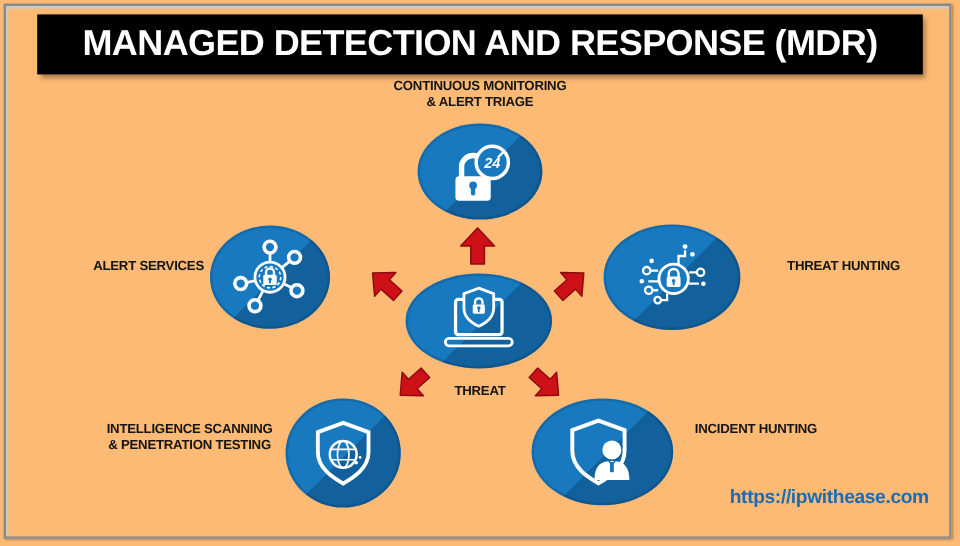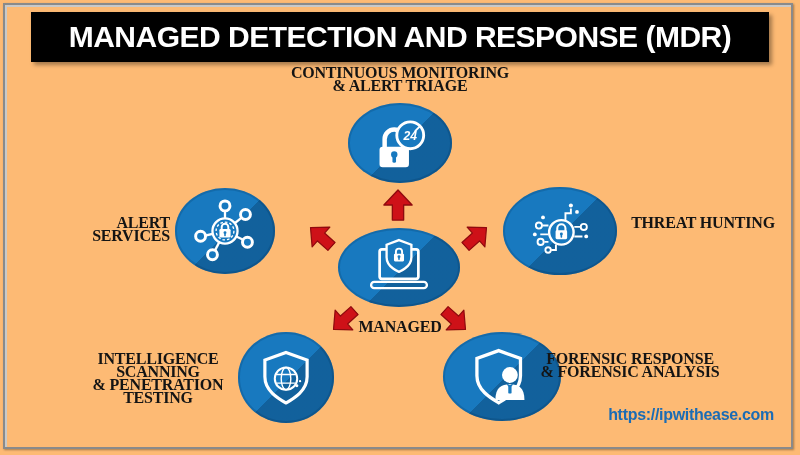--- a/index.html
+++ b/index.html
@@ -14,22 +14,22 @@
   }
   .header-bar{
     position:absolute;left:31px;top:12px;width:738px;height:50px;
     background:#000;display:flex;align-items:center;justify-content:center;
     box-shadow:3px 3px 4px rgba(0,0,0,.35);
   }
   .header-bar .title{
     color:#fff;font-size:30px;font-weight:bold;letter-spacing:-0.5px;white-space:nowrap;
   }
   .label{
-    position:absolute;color:#141414;font-weight:bold;font-size:16px;line-height:13px;
-    letter-spacing:-0.2px;text-align:center;font-family:Liberation Serif, serif;
+    position:absolute;color:#141414;font-weight:bold;font-size:11px;line-height:13px;
+    letter-spacing:-0.2px;text-align:center;
   }
   .node{
     position:absolute;border-radius:50%;background:#1879bf;overflow:hidden;
     display:flex;align-items:center;justify-content:center;
     box-shadow:inset 0 0 0 2px rgba(12,85,140,.40);
     font-style:italic;
   }
   .node::before{
     content:'';position:absolute;inset:0;
     background:linear-gradient(135deg,rgba(0,0,0,0) 52%,rgba(0,28,56,.26) 52%);
@@ -138,21 +138,21 @@
       <rect x="14" y="58" width="72" height="8" rx="4" fill="none" stroke="#fff" stroke-width="3"></rect>
       <path d="M50,4 L66,10 V26 C66,39 50,45 50,45 C50,45 34,39 34,26 V10 Z" fill="#1879bf" stroke="#fff" stroke-width="3"></path>
       <path d="M46,22 v-3 a4,4 0 0 1 8,0 v3" stroke="#fff" stroke-width="2.5" fill="none"></path>
       <rect x="43.5" y="21.5" width="13" height="10" rx="1.5" fill="#fff"></rect>
       <circle cx="50" cy="25.5" r="1.9" fill="#1879bf"></circle>
       <rect x="49.1" y="26.5" width="1.8" height="3.5" rx="0.9" fill="#1879bf"></rect>
     </svg>
   </div>
 
   <div class="label" style="left:330px;top:320px;width:140px;">
-    <div>MANAGED</div>
+    <div>THREAT</div>
   </div>
 
   <div class="label" style="left:58px;top:352px;width:200px;">
     <div>INTELLIGENCE SCANNING</div>
     <div>&amp; PENETRATION TESTING</div>
   </div>
 
   <div class="node" style="left:238px;top:332px;width:96px;height:91px;">
     <svg width="64" height="66" viewBox="0 0 100 100">
       <path d="M50,10 L83,22 V48 C83,70 62,82 50,89 C38,82 17,70 17,48 V22 Z" fill="none" stroke="#fff" stroke-width="5"></path>
@@ -169,22 +169,21 @@
     <svg width="72" height="66" viewBox="0 0 100 100">
       <path d="M45,10 L78,22 V48 C78,70 57,82 45,89 C33,82 12,70 12,48 V22 Z" fill="none" stroke="#fff" stroke-width="5"></path>
       <circle cx="62" cy="47" r="12" fill="#fff"></circle>
       <path d="M40,85 C40,66 49,61 62,61 C75,61 84,66 84,85 Z" fill="#fff"></path>
       <rect x="59.5" y="62" width="5" height="13" rx="1" fill="#1879bf"></rect>
       <path d="M58,61 l4,4 l4,-4" stroke="#1879bf" stroke-width="2" fill="none"></path>
     </svg>
   </div>
 
   <div class="label" style="left:530px;top:352px;width:200px;">
-    <div>FORENSIC RESPONSE</div>
-    <div>&amp; FORENSIC ANALYSIS</div>
+    <div>INCIDENT HUNTING</div>
   </div>
 
   <div class="arrow" style="left:380px;top:187px;">
     <svg width="32" height="32" viewBox="0 0 34 34">
         <polygon points="17,1 32,17 23,17 23,33 11,33 11,17 2,17" fill="#ce1118" stroke="#8f0a0e" stroke-width="1.4" stroke-linejoin="round"></polygon>
       </svg>
   </div>
   <div class="arrow" style="left:303px;top:219px;transform:rotate(-48deg);">
     <svg width="30" height="30" viewBox="0 0 34 34">
         <polygon points="17,1 32,17 23,17 23,33 11,33 11,17 2,17" fill="#ce1118" stroke="#8f0a0e" stroke-width="1.4" stroke-linejoin="round"></polygon>

